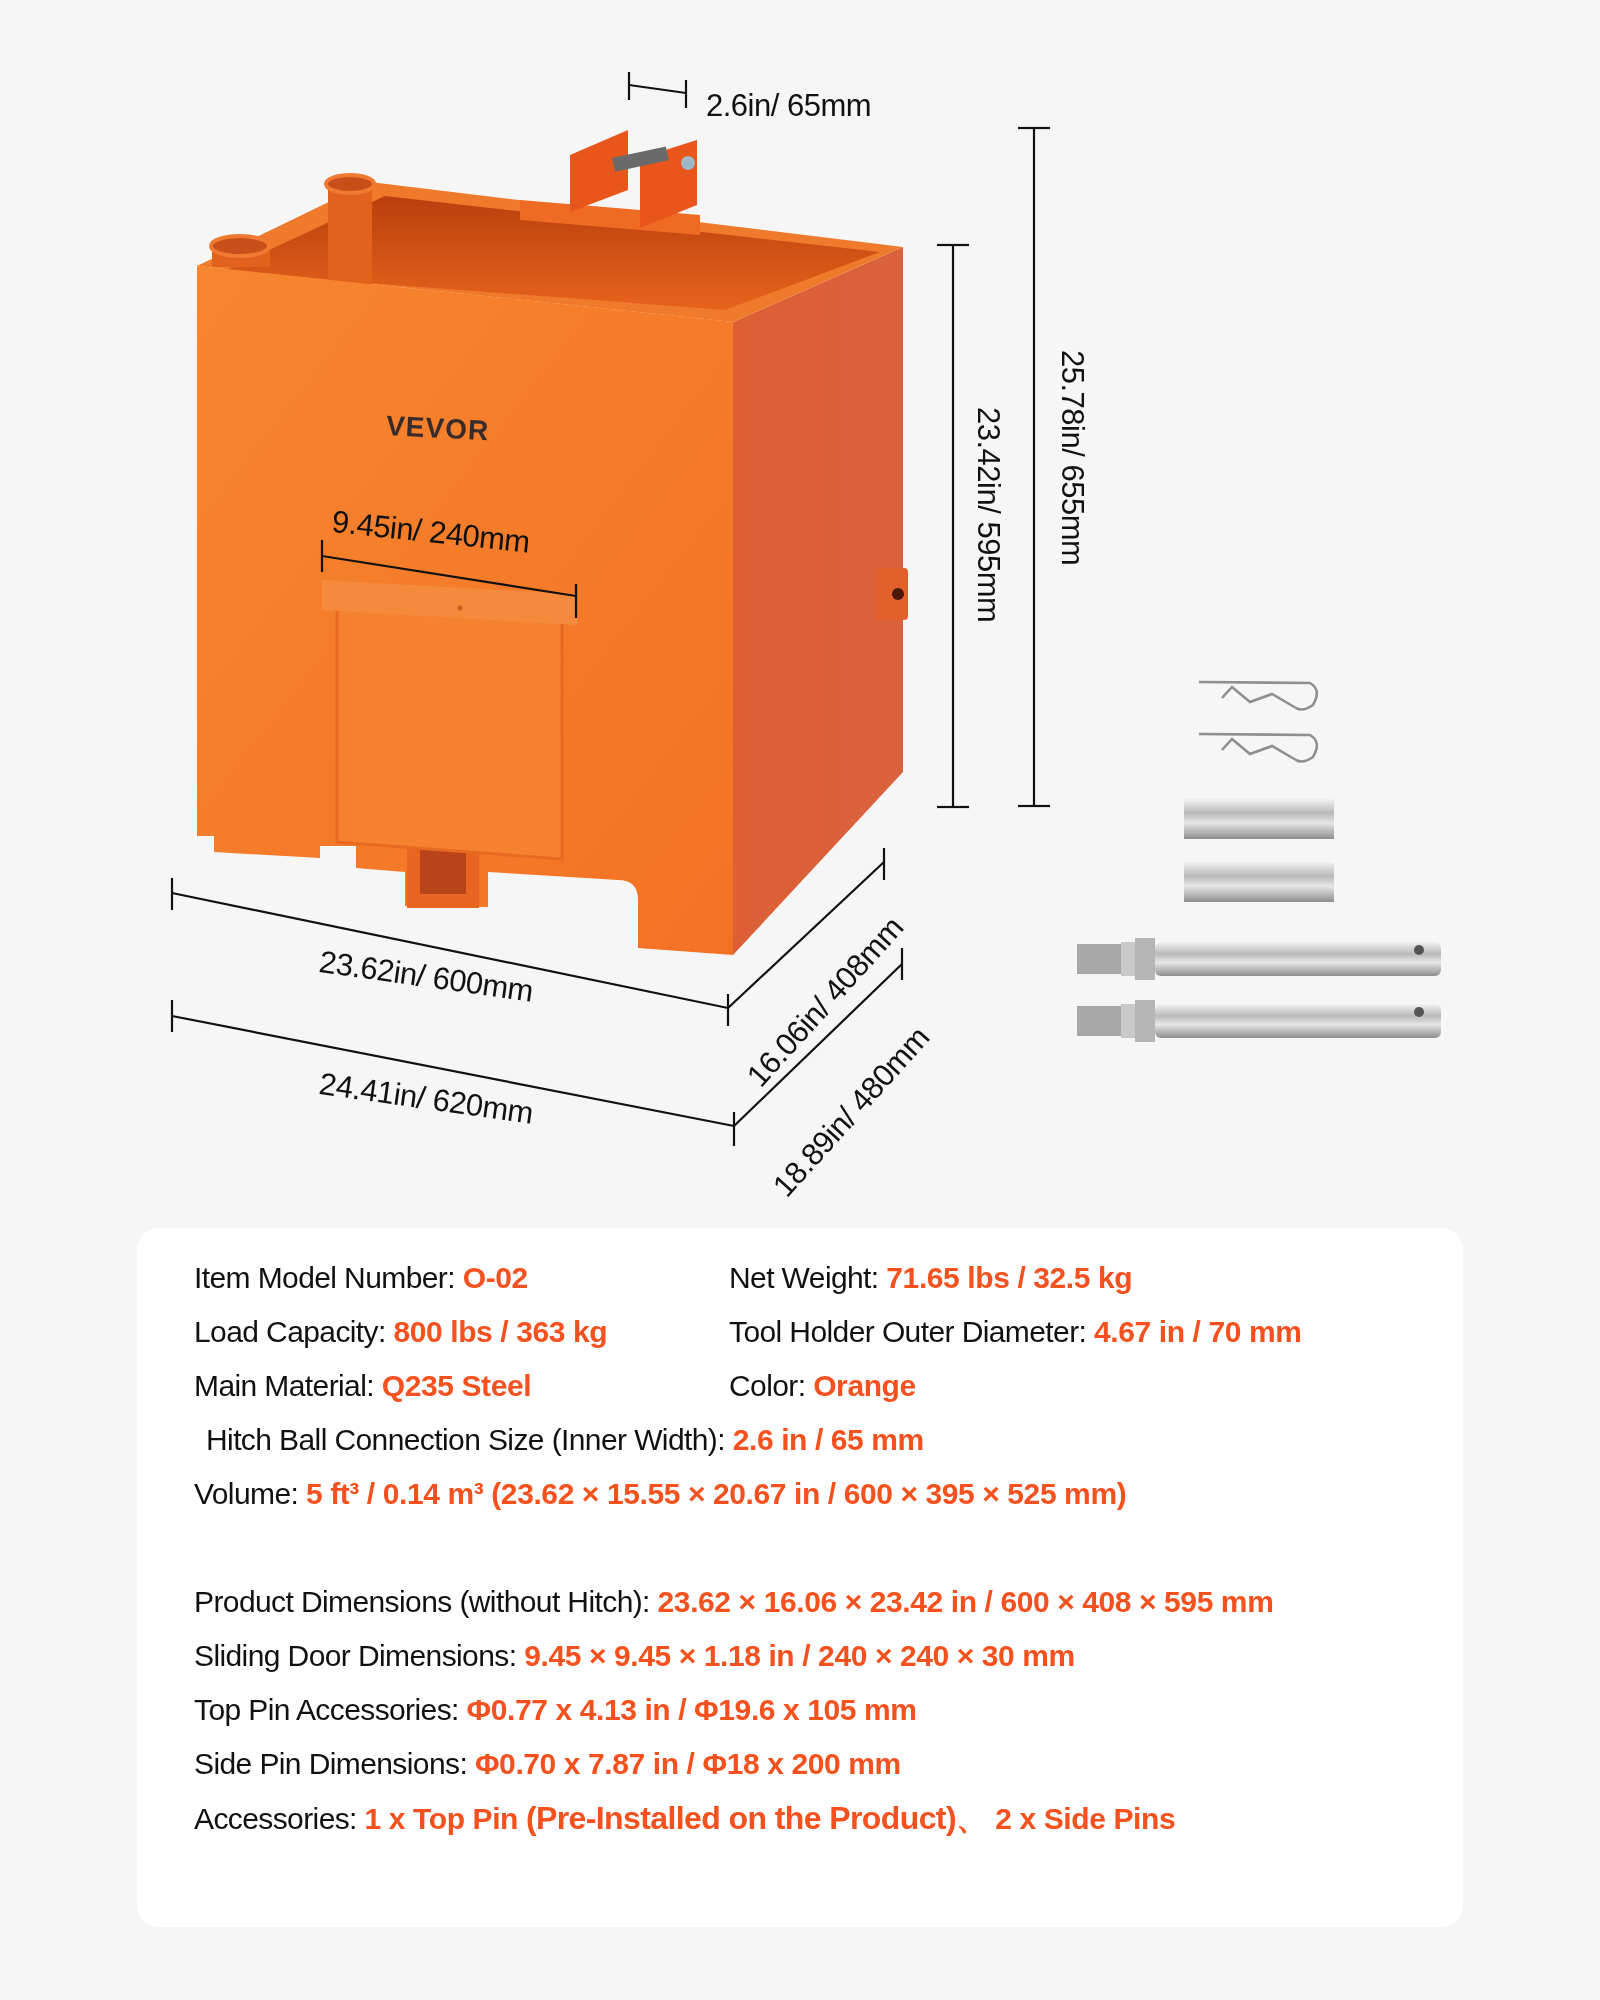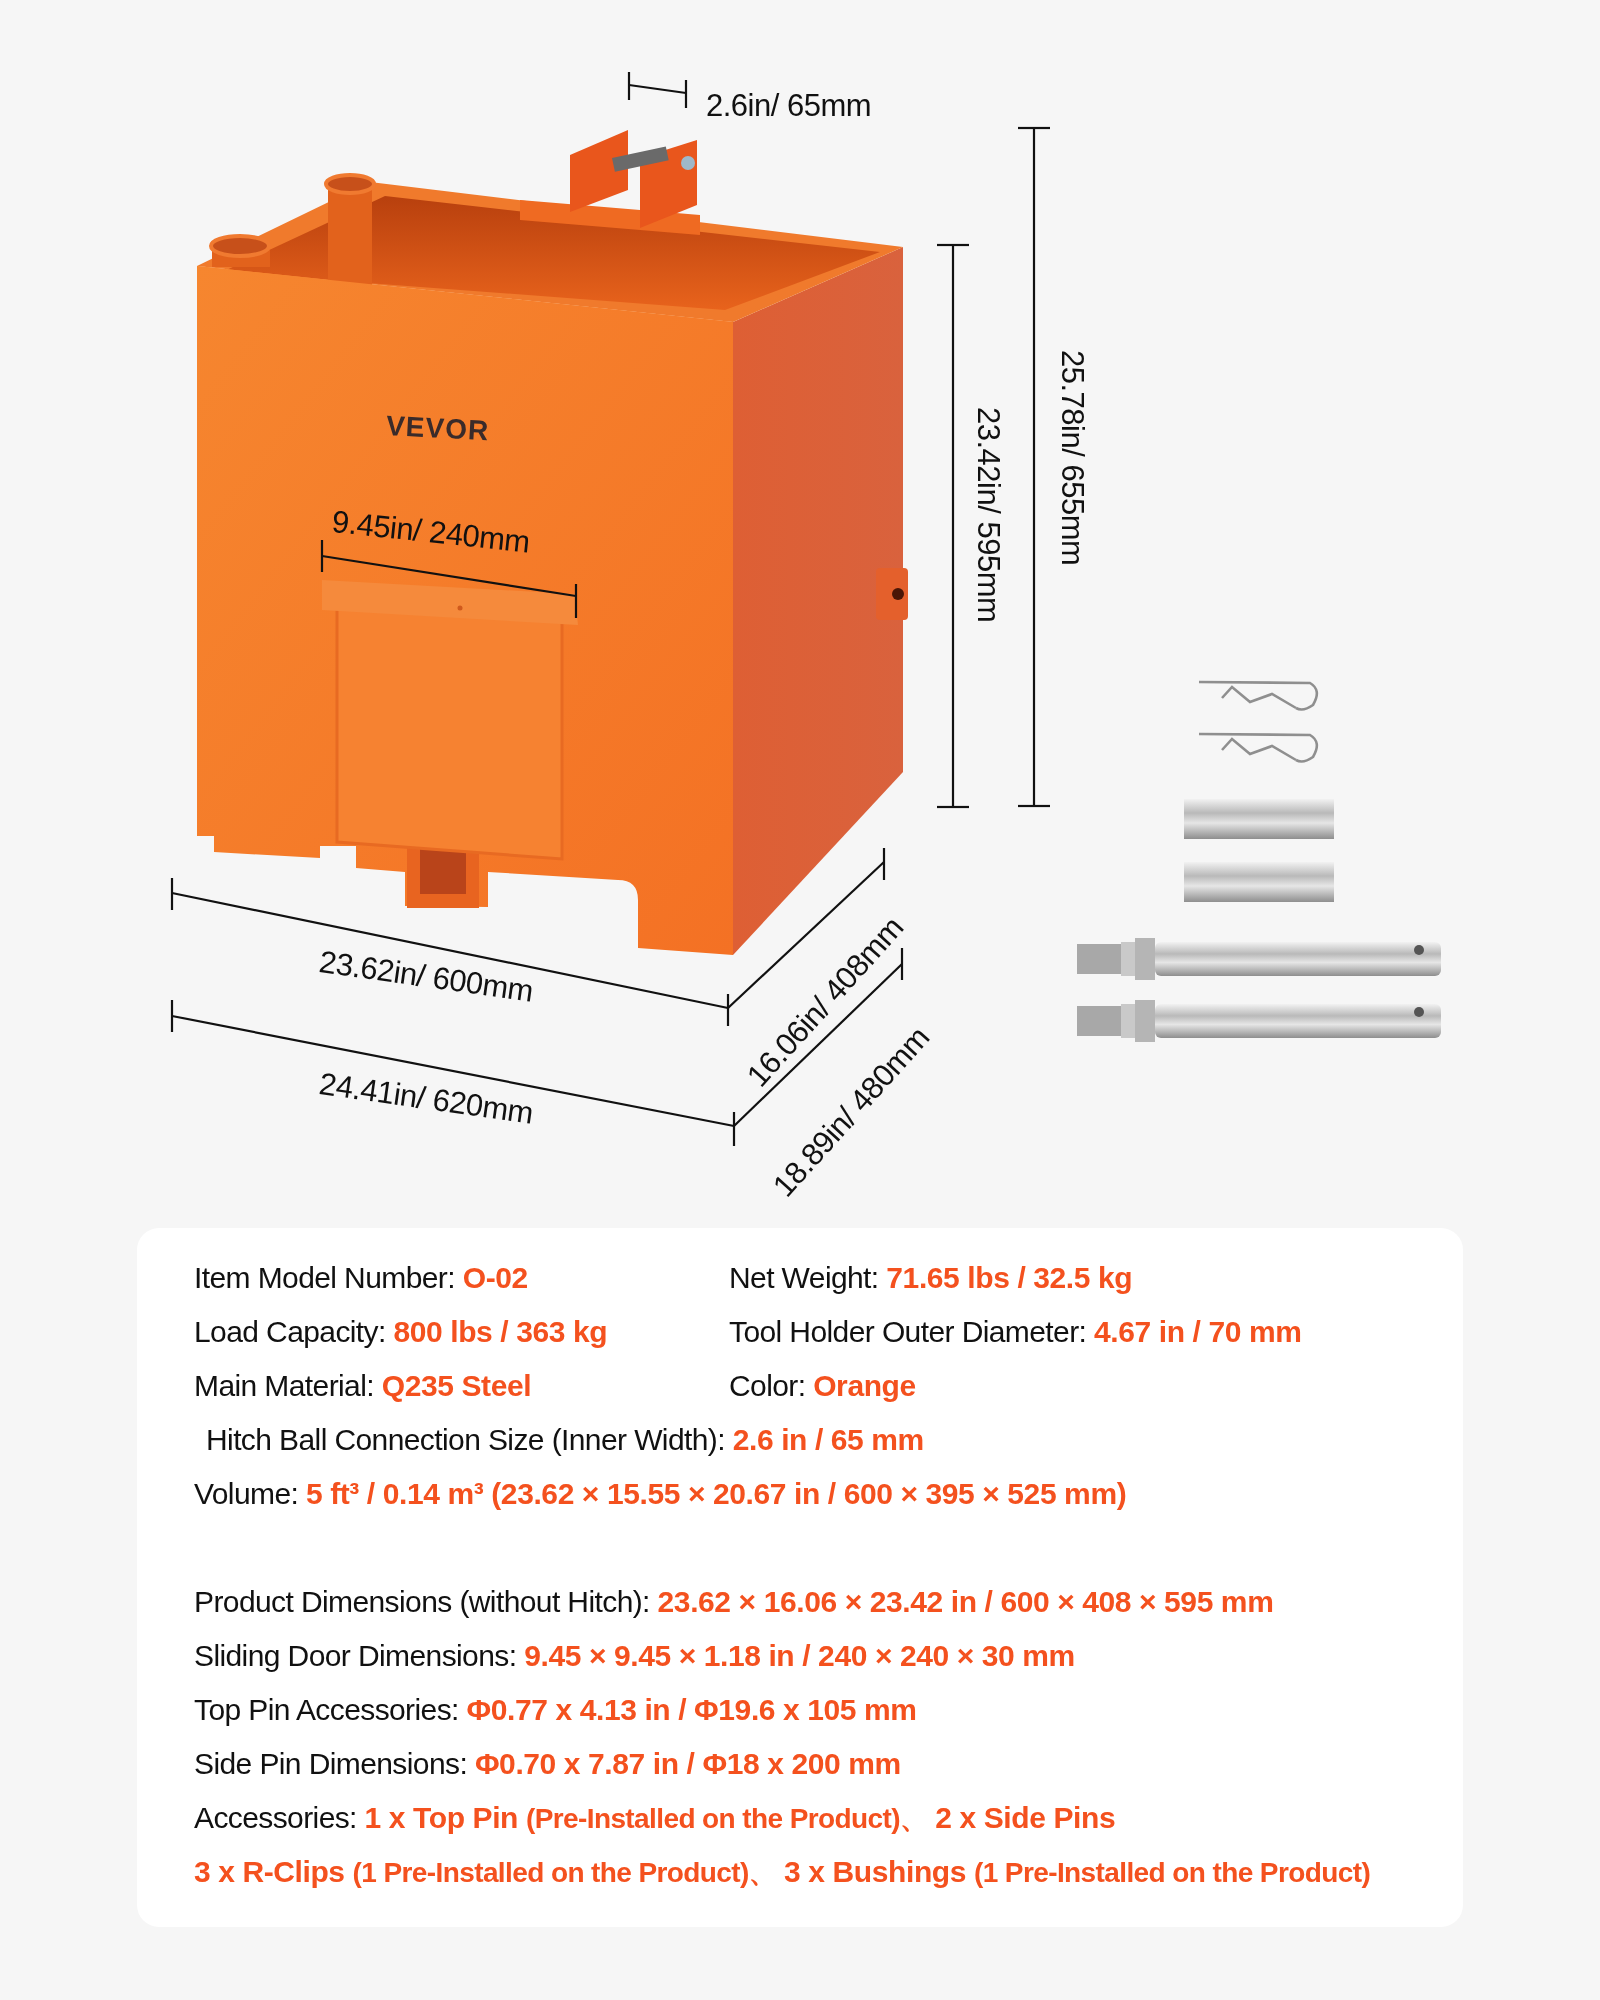--- a/index.html
+++ b/index.html
@@ -3,21 +3,21 @@
 <meta charset="utf-8">
 <style>
   html,body{margin:0;padding:0;}
   body{width:1600px;height:2000px;background:#f6f6f6;position:relative;overflow:hidden;font-family:"Liberation Sans",sans-serif;color:#111;}
   .stage{position:absolute;left:0;top:0;width:1600px;height:1200px;}
   .stage svg{position:absolute;left:0;top:0;}
   .dim{position:absolute;font-family:"Liberation Sans",sans-serif;font-size:31px;color:#111;white-space:nowrap;letter-spacing:-0.5px;transform-origin:0 0;}
   .card{position:absolute;left:137px;top:1228px;width:1326px;height:699px;background:#ffffff;border-radius:22px;}
   .spec{position:absolute;left:57px;font-size:30px;line-height:36px;white-space:nowrap;letter-spacing:-0.6px;color:#111;}
   .spec .v{color:#f4511e;font-weight:bold;letter-spacing:-0.4px;}
-  .spec .s{color:#f4511e;font-weight:bold;font-size:28px;letter-spacing:-0.6px;}
+  .spec .s{color:#f4511e;font-weight:bold;font-size:32px;letter-spacing:-0.6px;}
   .col2{left:544px;margin-left:48px;}
 </style>
 </head>
 <body>
 
 <div class="stage">
   <svg width="1600" height="1200" viewBox="0 0 1600 1200">
     <defs>
       <linearGradient id="front" x1="0" y1="0" x2="1" y2="1">
         <stop offset="0" stop-color="#f6862f"></stop>
@@ -151,14 +151,13 @@
   <div class="spec col2" style="top:140px;"><span>Color: </span><span class="v">Orange</span></div>
 
   <div class="spec" style="top:194px;margin-left:12px;"><span>Hitch Ball Connection Size (Inner Width): </span><span class="v">2.6 in / 65 mm</span></div>
   <div class="spec" style="top:248px;"><span>Volume: </span><span class="v">5 ft³ / 0.14 m³ (23.62 × 15.55 × 20.67 in / 600 × 395 × 525 mm)</span></div>
   <div class="spec" style="top:356px;"><span>Product Dimensions (without Hitch): </span><span class="v">23.62 × 16.06 × 23.42 in / 600 × 408 × 595 mm</span></div>
   <div class="spec" style="top:410px;"><span>Sliding Door Dimensions: </span><span class="v">9.45 × 9.45 × 1.18 in / 240 × 240 × 30 mm</span></div>
   <div class="spec" style="top:464px;"><span>Top Pin Accessories: </span><span class="v">Φ0.77 x 4.13 in / Φ19.6 x 105 mm</span></div>
   <div class="spec" style="top:518px;"><span>Side Pin Dimensions: </span><span class="v">Φ0.70 x 7.87 in / Φ18 x 200 mm</span></div>
 
   <div class="spec" style="top:572px;"><span>Accessories: </span><span class="v">1 x Top Pin </span><span class="s">(Pre-Installed on the Product)、</span><span class="v"> 2 x Side Pins</span></div>
-  <div class="spec" style="top:626px;"><span class="v">3 x R-Clips </span><span class="s">(1 Pre-Installed on the Product)、</span><span class="v"> 3 x Bushings </span><span class="s">(1 Pre-Installed on the Product)</span></div>
 </div>
 
 </body></html>

